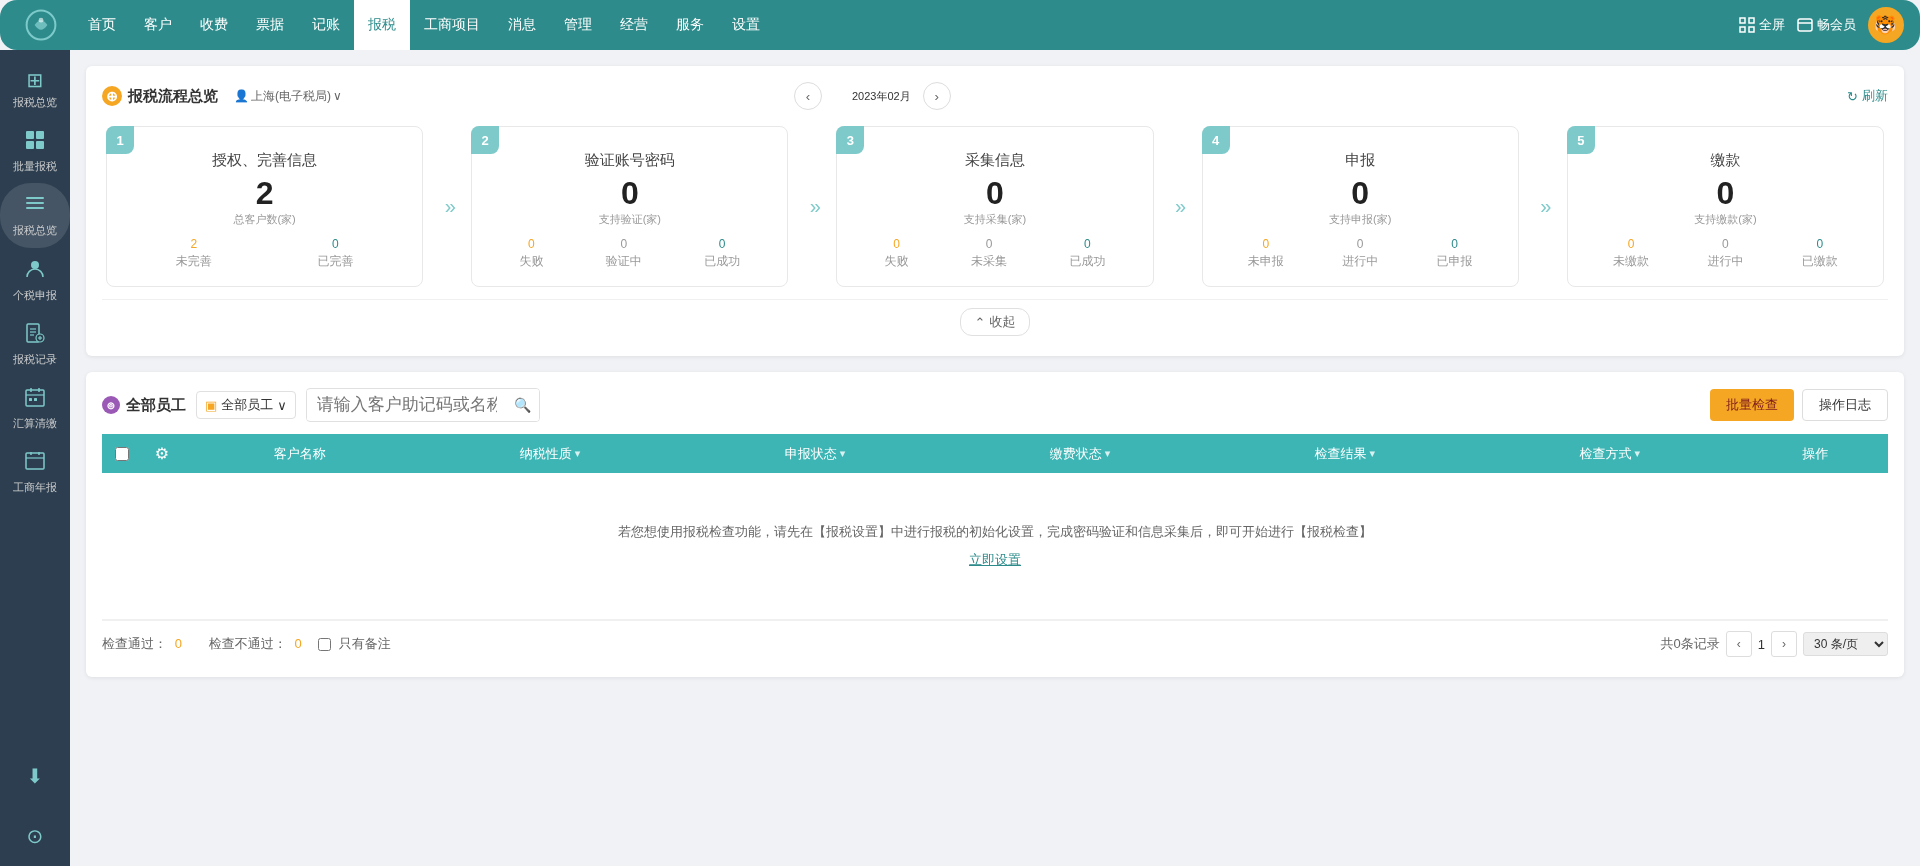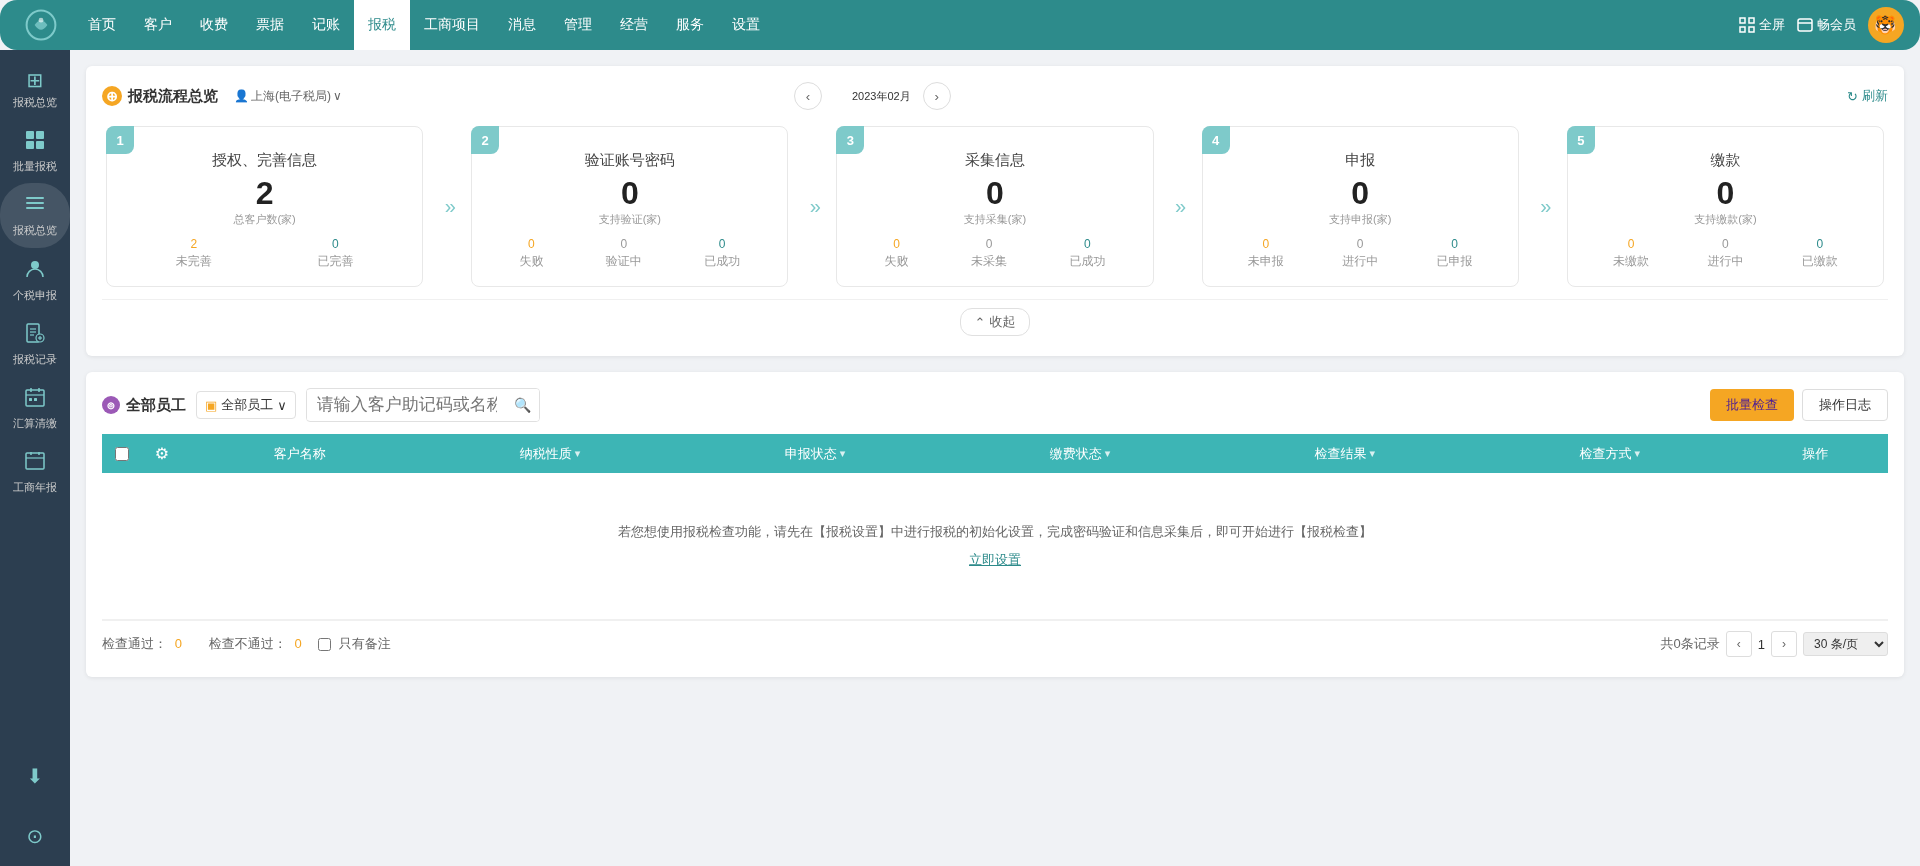--- a/index.html
+++ b/index.html
@@ -181,21 +181,21 @@
       font-size: 17px; width: 200px; color: #333;
     }
     .search-box .search-btn {
       width: 32px; height: 32px;
       background: #fff; border: none; cursor: pointer;
       display: flex; align-items: center; justify-content: center;
       color: #999; font-size: 14px;
     }
     .right-btns { margin-left: auto; display: flex; gap: 8px; }
     .btn-primary {
-      background: #f5a623; color: #4c1d95; border: none;
+      background: #f5a623; color: #7f1d1d; border: none;
       padding: 6px 16px; border-radius: 4px; cursor: pointer; font-size: 13px;
     }
     .btn-secondary {
       background: #fff; color: #333; border: 1px solid #ddd;
       padding: 6px 16px; border-radius: 4px; cursor: pointer; font-size: 13px;
     }
 
     
     .data-table { width: 100%; border-collapse: collapse; font-size: 13px; }
     .data-table th {

